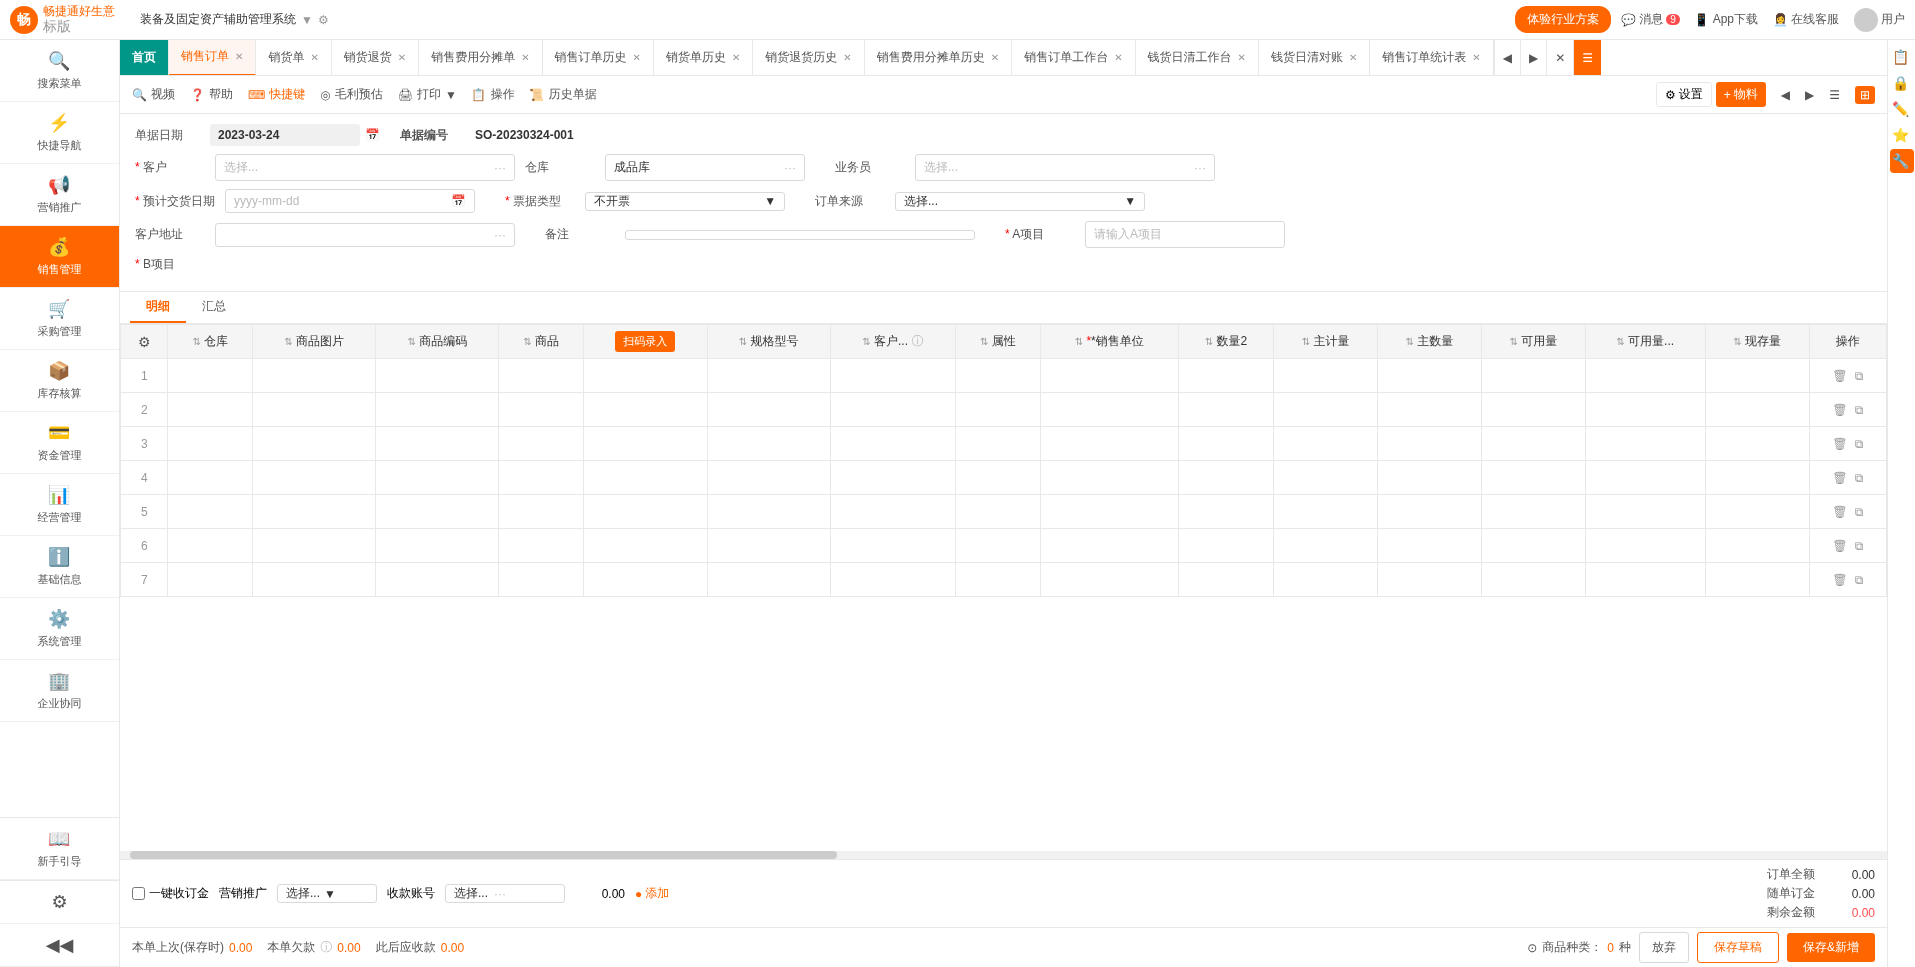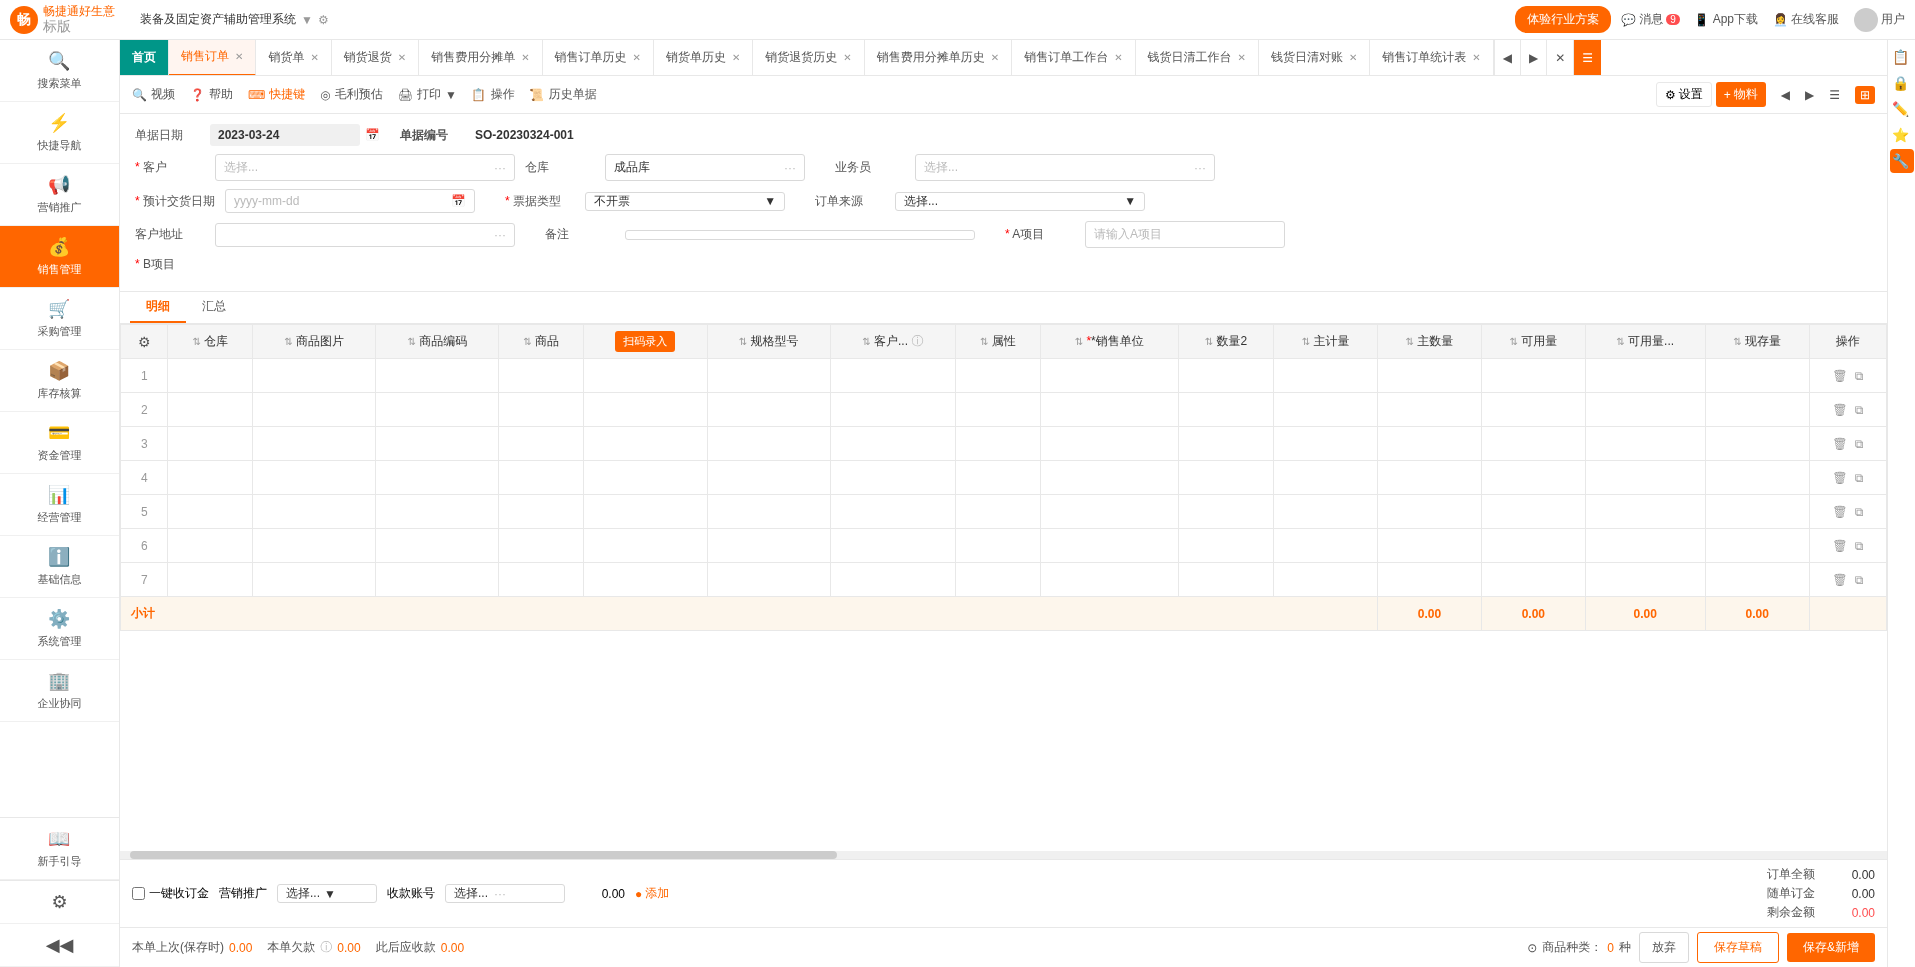--- a/index.html
+++ b/index.html
@@ -684,30 +684,20 @@
                   <td></td>
                   <td></td>
                 <td></td>
                   <td></td>
                   <td></td>
                 <td>
                   <span style="cursor:pointer;color:#999;">🗑</span>
                   <span style="cursor:pointer;color:#999;margin-left:4px;">⧉</span>
                 </td>
               </tr>
-              <tr class="subtotal-row">
-                <td colspan="12" style="text-align:left;padding-left:10px;">
-                  <span class="subtotal-label">小计</span>
-                </td>
-                <td>0.00</td>
-                <td>0.00</td>
-                <td>0.00</td>
-                <td>0.00</td>
-                <td></td>
-              </tr>
             </tbody>
           </table>
         </div>
 
         <div class="scrollbar-area">
           <div class="scrollbar-thumb"></div>
         </div>
       </div>
 
       <div class="checkout-row">

